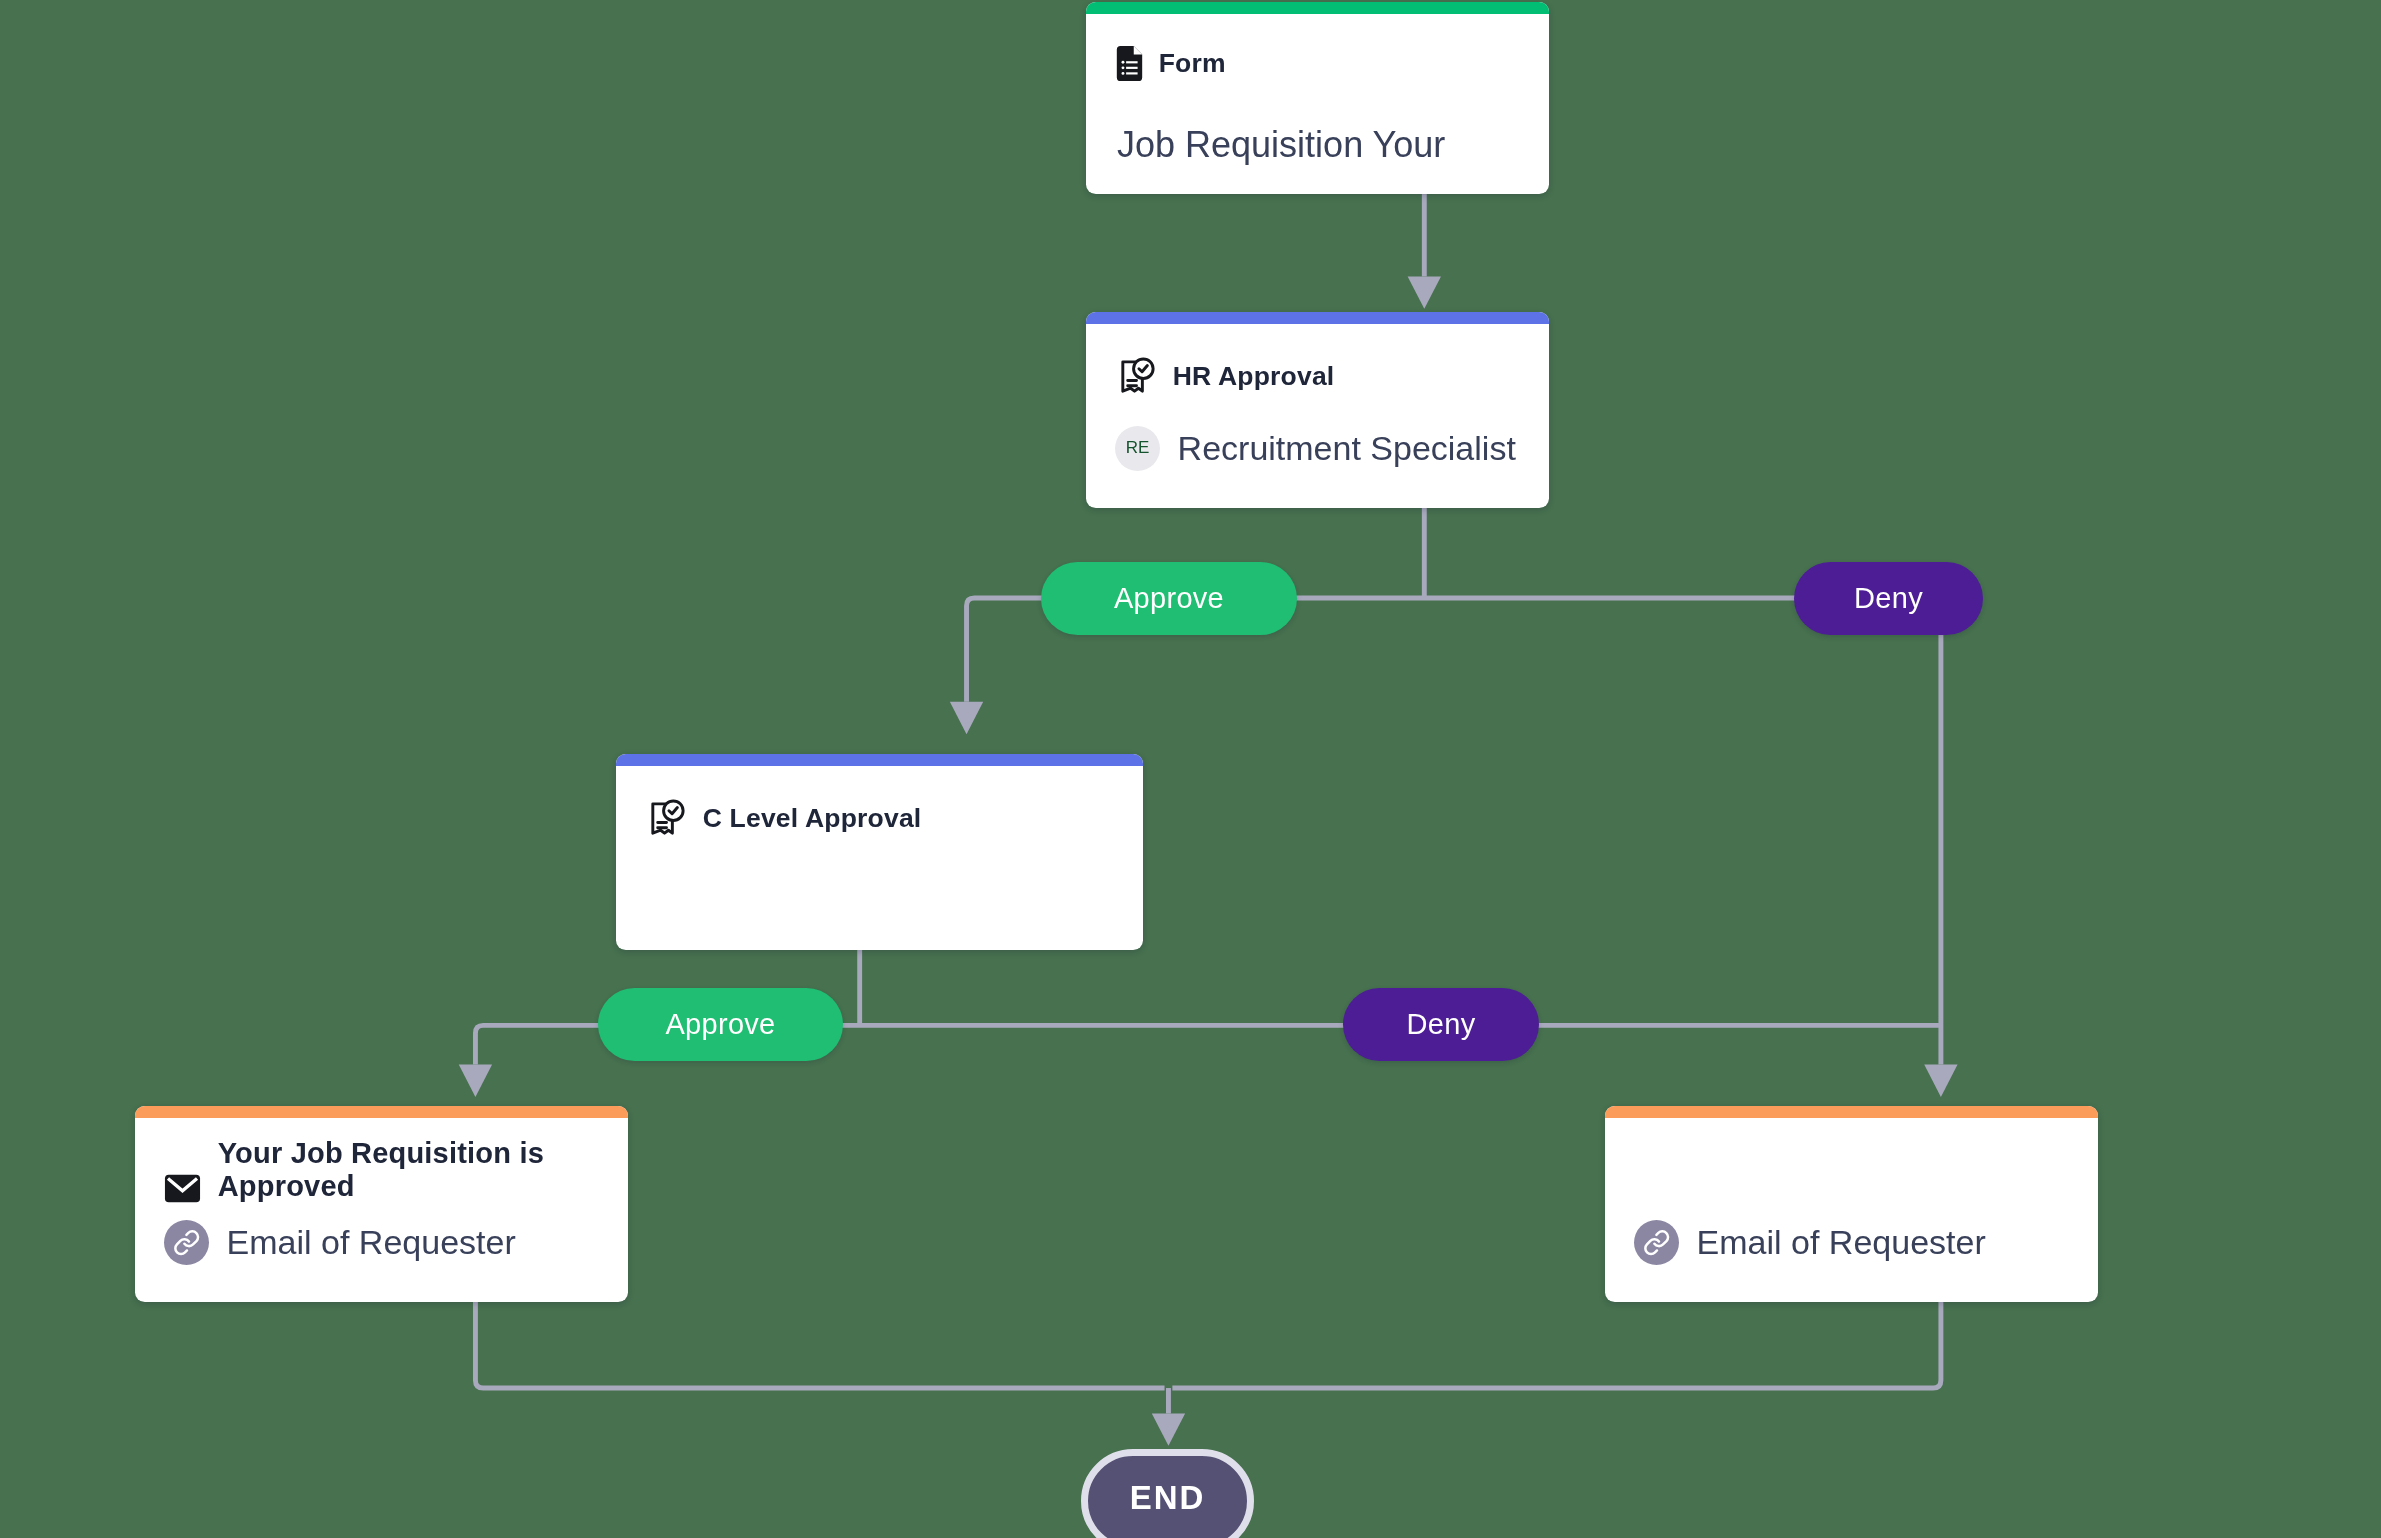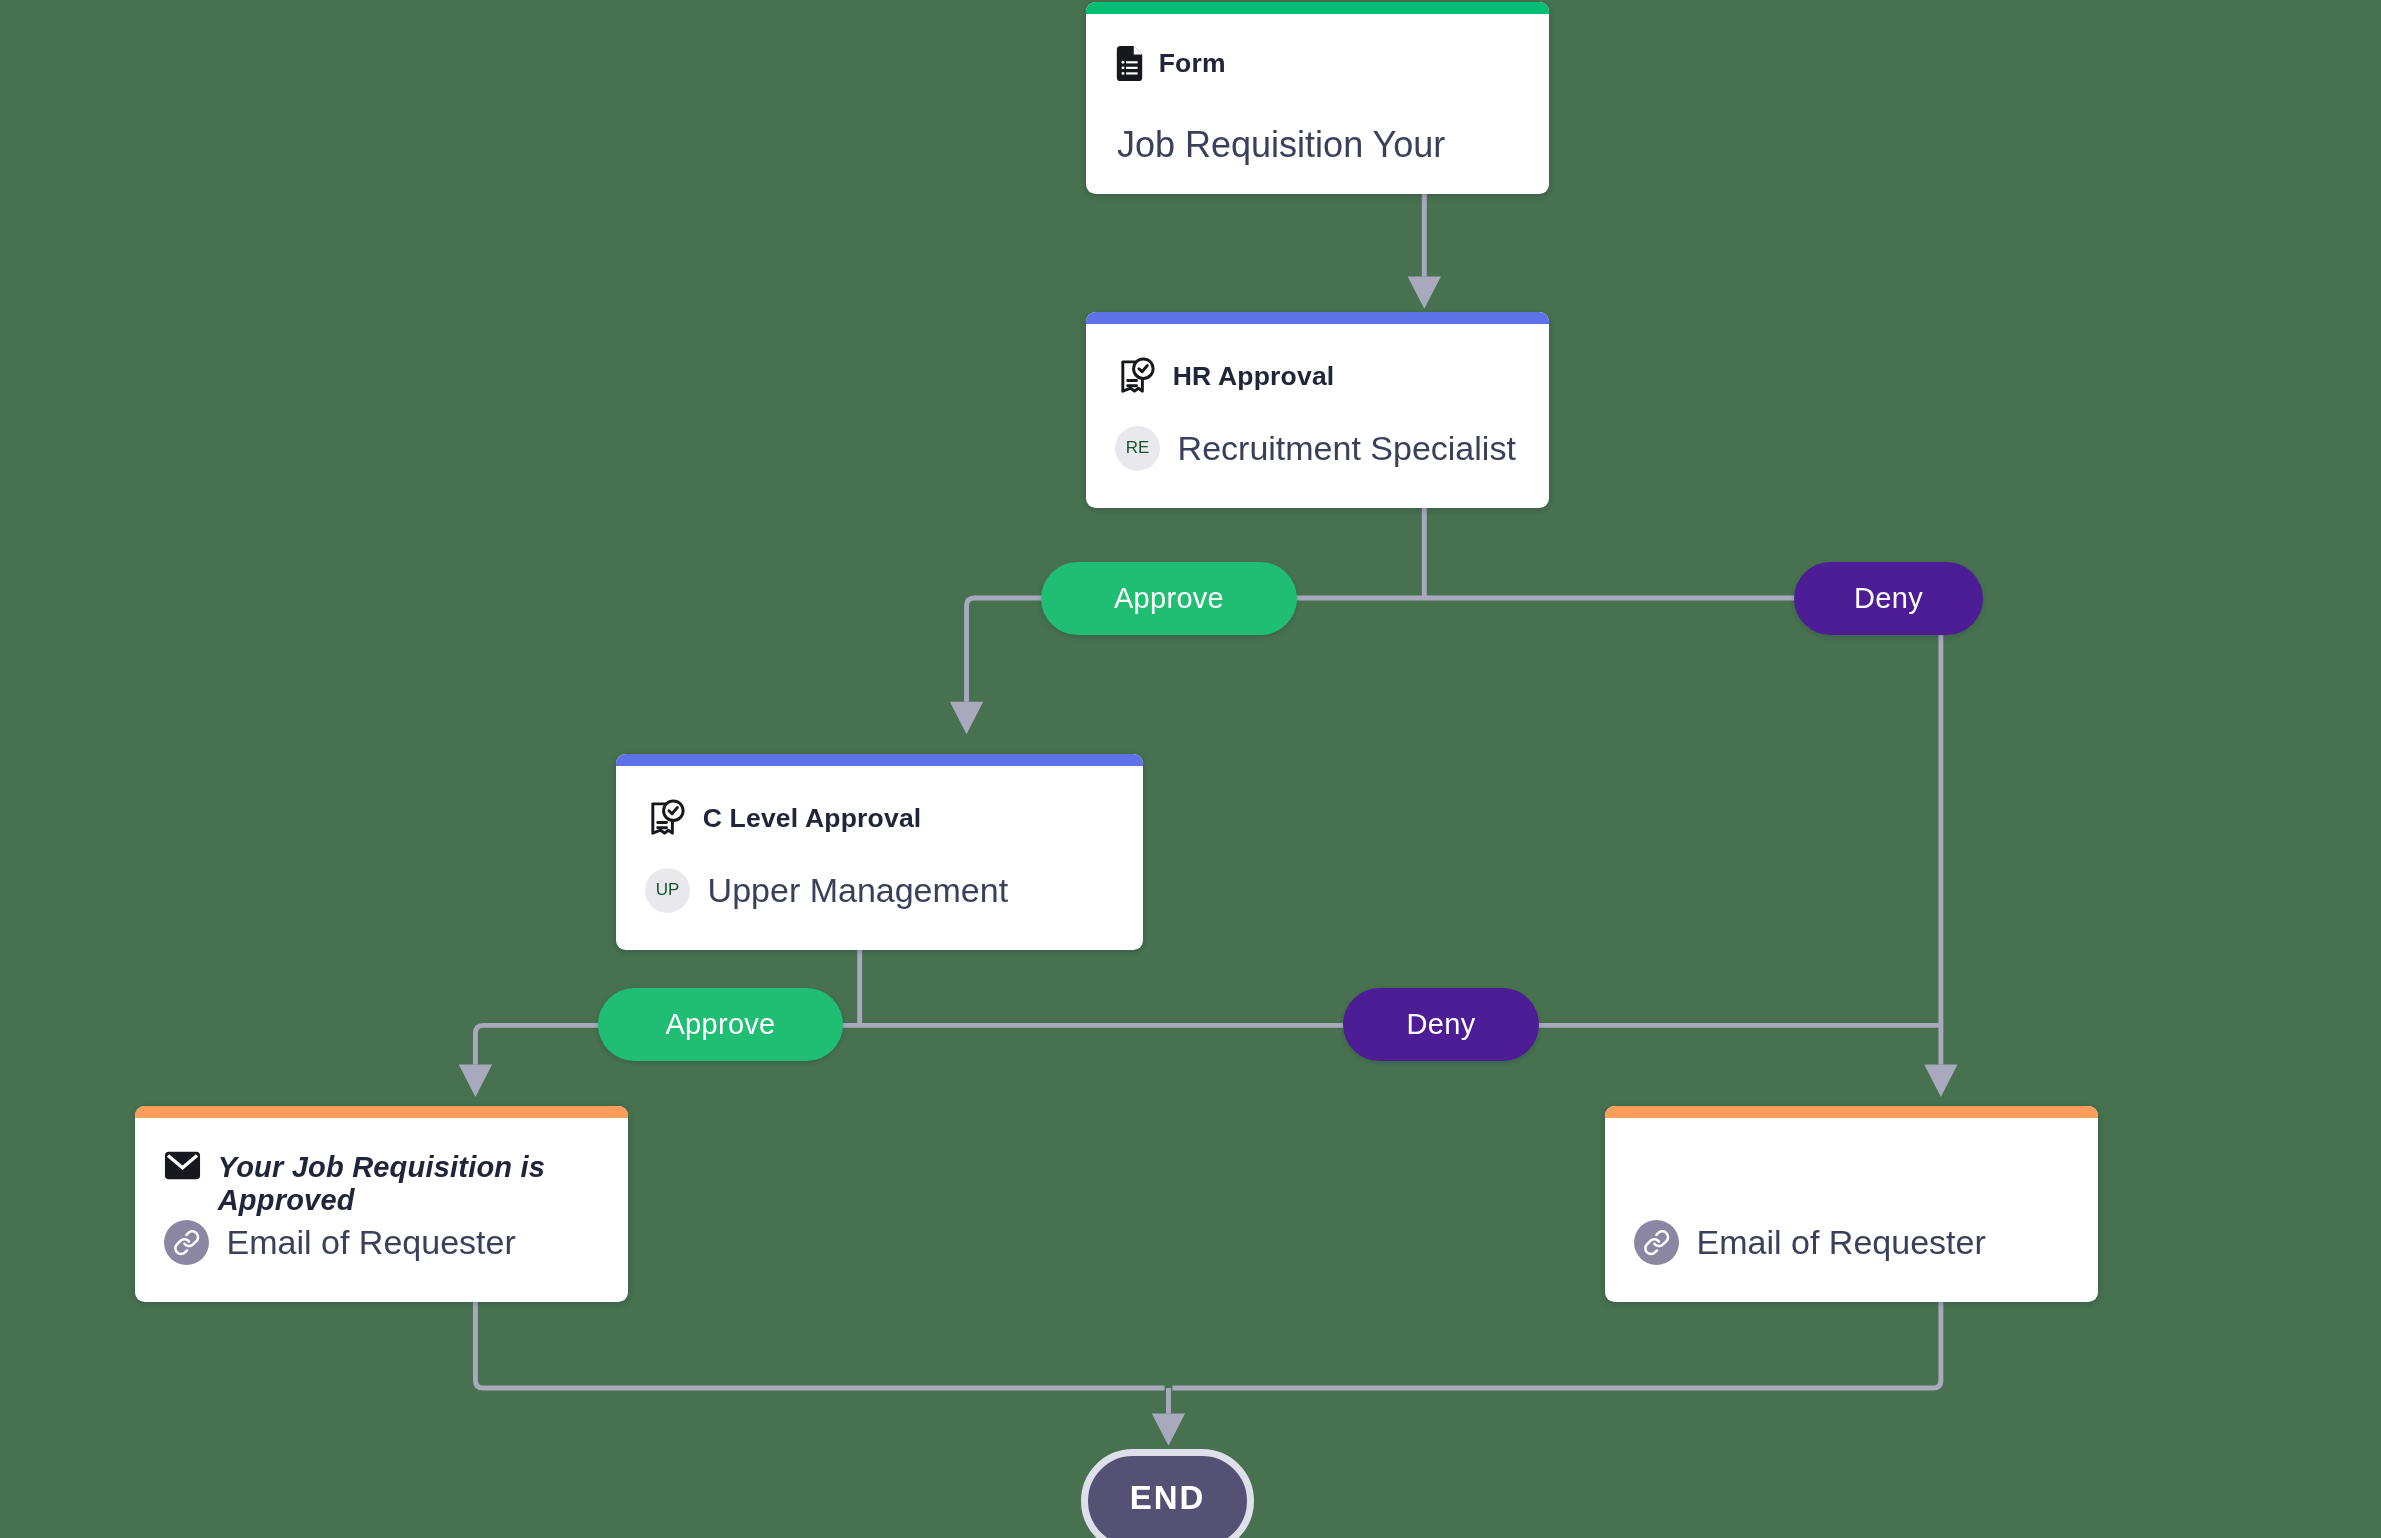--- a/index.html
+++ b/index.html
@@ -15,21 +15,21 @@
   .card{
     position:absolute;background:#ffffff;border-radius:9.8px;overflow:hidden;
     box-shadow:0 2px 5.9px rgba(20,25,50,0.22);
   }
   .accent-bar{position:absolute;left:0;top:0;width:100%;height:11.8px;}
   .accent-green{background:#02BE74;}
   .accent-blue{background:#5C72E6;}
   .accent-orange{background:#FB9C5B;}
   .card-body{position:absolute;left:0;top:11.8px;right:0;bottom:0;}
   .row1{position:absolute;left:29px;top:31px;display:flex;align-items:center;gap:14.7px;}
-  .row1-email{position:absolute;left:29px;top:33px;display:flex;align-items:flex-start;gap:16.7px;font-style:italic;}
+  .row1-email{position:absolute;left:29px;top:19px;display:flex;align-items:flex-end;gap:16.7px;}
   .row2{position:absolute;left:29px;top:102px;display:flex;align-items:center;gap:17.6px;}
   .badge-label{font-size:26.5px;font-weight:bold;color:#20263A;letter-spacing:0.2px;}
   .email-title{font-size:29px;font-weight:bold;color:#20263A;letter-spacing:0.2px;}
   .big-title{position:absolute;left:31px;top:110px;font-size:36px;color:#39415A;}
   .assignee-text{font-size:34px;color:#39415A;}
   .avatar{
     width:45px;height:45px;border-radius:50%;background:#E9E9ED;
     display:flex;align-items:center;justify-content:center;
     font-size:17px;color:#14532d;font-weight:500;flex:0 0 auto;
   }
@@ -140,24 +140,20 @@
         <span class="icon-box">
           <svg width="43" height="43" viewBox="0 0 44 44">
             <path d="M8 7 h20 v30 l-4 -3 -4 3 -4 -3 -8 3 z" fill="none" stroke="#16181D" stroke-width="3" stroke-linejoin="round"></path>
             <circle cx="29" cy="14" r="10" fill="#ffffff" stroke="#16181D" stroke-width="3"></circle>
             <path d="M24.5 14 l3.2 3.2 5.4 -6.4" fill="none" stroke="#16181D" stroke-width="3" stroke-linecap="round" stroke-linejoin="round"></path>
             <path d="M13 26 h9 M13 31.5 h9" stroke="#16181D" stroke-width="3" stroke-linecap="round"></path>
           </svg>
         </span>
         <span class="badge-label">C Level Approval</span>
       </div>
-      <div class="row2">
-        <span class="avatar">UP</span>
-        <span class="assignee-text">Upper Management</span>
-      </div>
     </div>
   </div>
 
   <div class="card" style="left:135px;top:1106px;width:493px;height:196px;">
     <div class="accent-bar accent-orange"></div>
     <div class="card-body">
       <div class="row1-email">
         <span class="icon-box">
           <svg width="37" height="29" viewBox="0 0 24 19">
             <rect x="0.5" y="0.5" width="23" height="18" rx="2.5" fill="#16181D"></rect>

